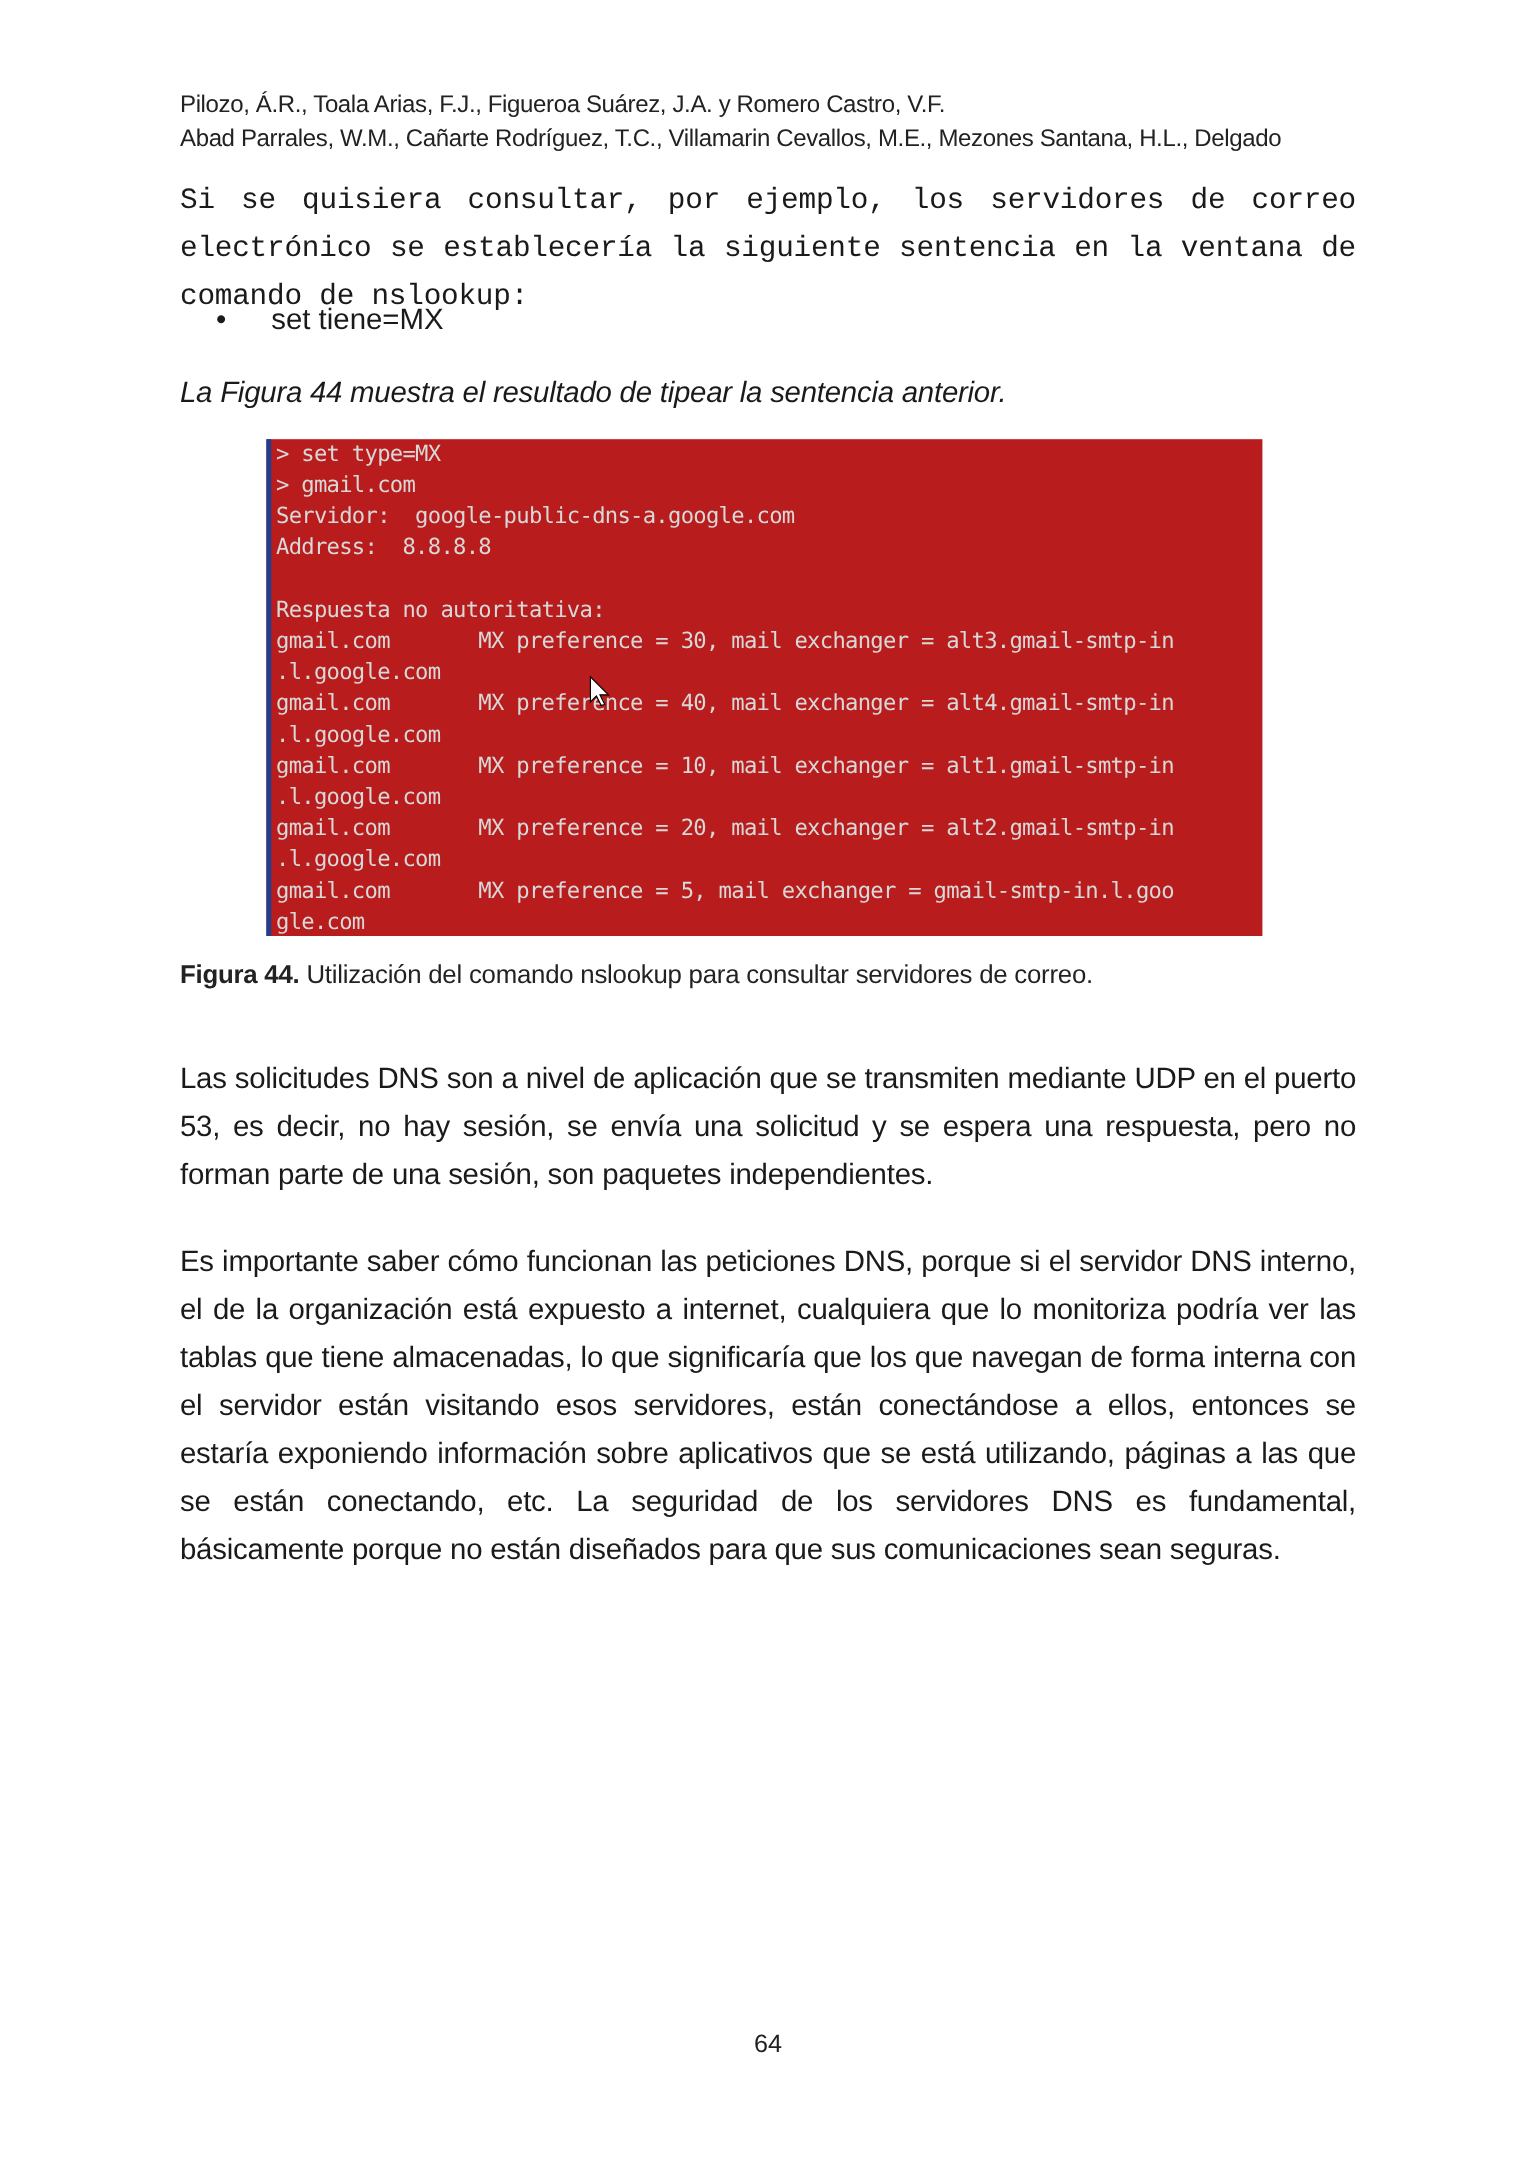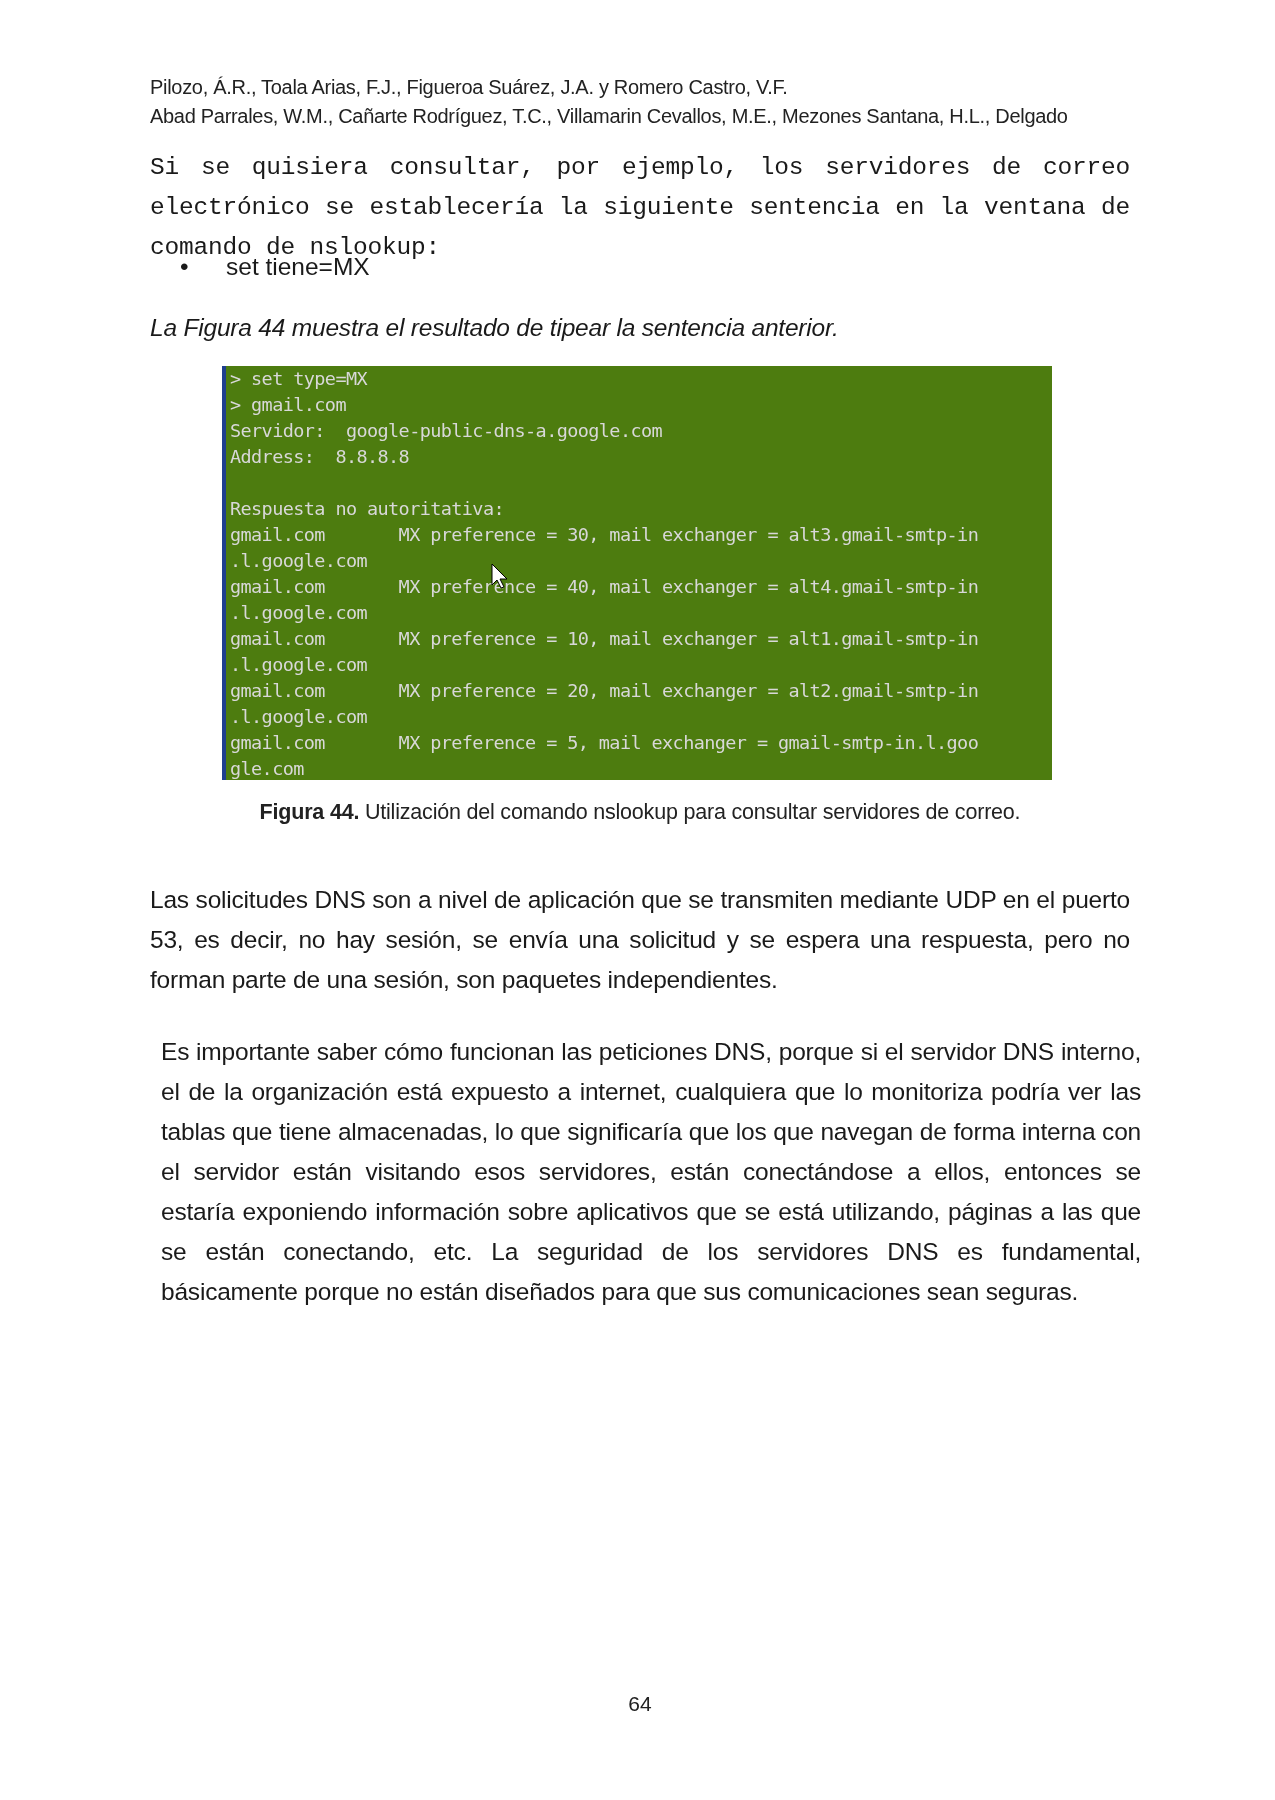--- a/index.html
+++ b/index.html
@@ -8,32 +8,32 @@
   .page { position: absolute; left: 150px; top: 0; width: 980px; }
   .header { position: absolute; top: 73px; left: 0; width: 980px;
             font-size: 20px; line-height: 29px; color: #222; letter-spacing: -0.3px; }
   .para { position: absolute; left: 0; width: 980px; font-size: 24.5px; line-height: 40px;
           text-align: justify; color: #1a1a1a; letter-spacing: -0.2px; }
   .p1 { top: 148px; text-align-last: left; font-family: Liberation Mono, monospace; }
   .bullet { position: absolute; top: 247px; left: 30px; font-size: 24.5px; line-height: 40px; }
   .bullet .dot { display: inline-block; width: 46px; }
   .p2 { top: 308px; font-style: italic; }
   .terminal { position: absolute; top: 366px; left: 72px; width: 830px; height: 414px;
-              background: #4d7c0f; border-left: 4px solid #1f3f8f; box-sizing: border-box;
+              background: #b91c1c; border-left: 4px solid #1f3f8f; box-sizing: border-box;
               padding: 0 0 0 4px; overflow: hidden; }
   .terminal pre { margin: 0; font-family: "DejaVu Sans Mono", monospace; font-size: 18.5px;
                   line-height: 26px; color: #d8d8d8; white-space: pre; letter-spacing: -0.6px; }
   .cursor { position: absolute; left: 265px; top: 197px; width: 0; height: 0;
             border-left: 9px solid #ffffff; border-top: 0; }
   .cursor svg { position: absolute; left: -9px; top: 0; }
-  .caption { position: absolute; top: 795px; left: 0; width: 980px; text-align: center;
+  .caption { position: absolute; top: 795px; left: 0; width: 980px; 
              font-size: 21.5px; line-height: 34px; color: #222; letter-spacing: -0.2px; }
   .caption b { font-weight: bold; }
   .p3 { top: 852px; margin-top: 28px; }
-  .p4 { top: 1032px; margin-left: 11px; }
+  .p4 { top: 1032px; }
   .pageno { position: absolute; top: 1692px; left: 0; width: 980px; text-align: center;
             font-size: 21px; color: #222; }
 </style>
 </head>
 <body>
 
 <div class="page">
 
   <div class="header">
     <div>Pilozo, Á.R., Toala Arias, F.J., Figueroa Suárez, J.A. y Romero Castro, V.F.</div>

